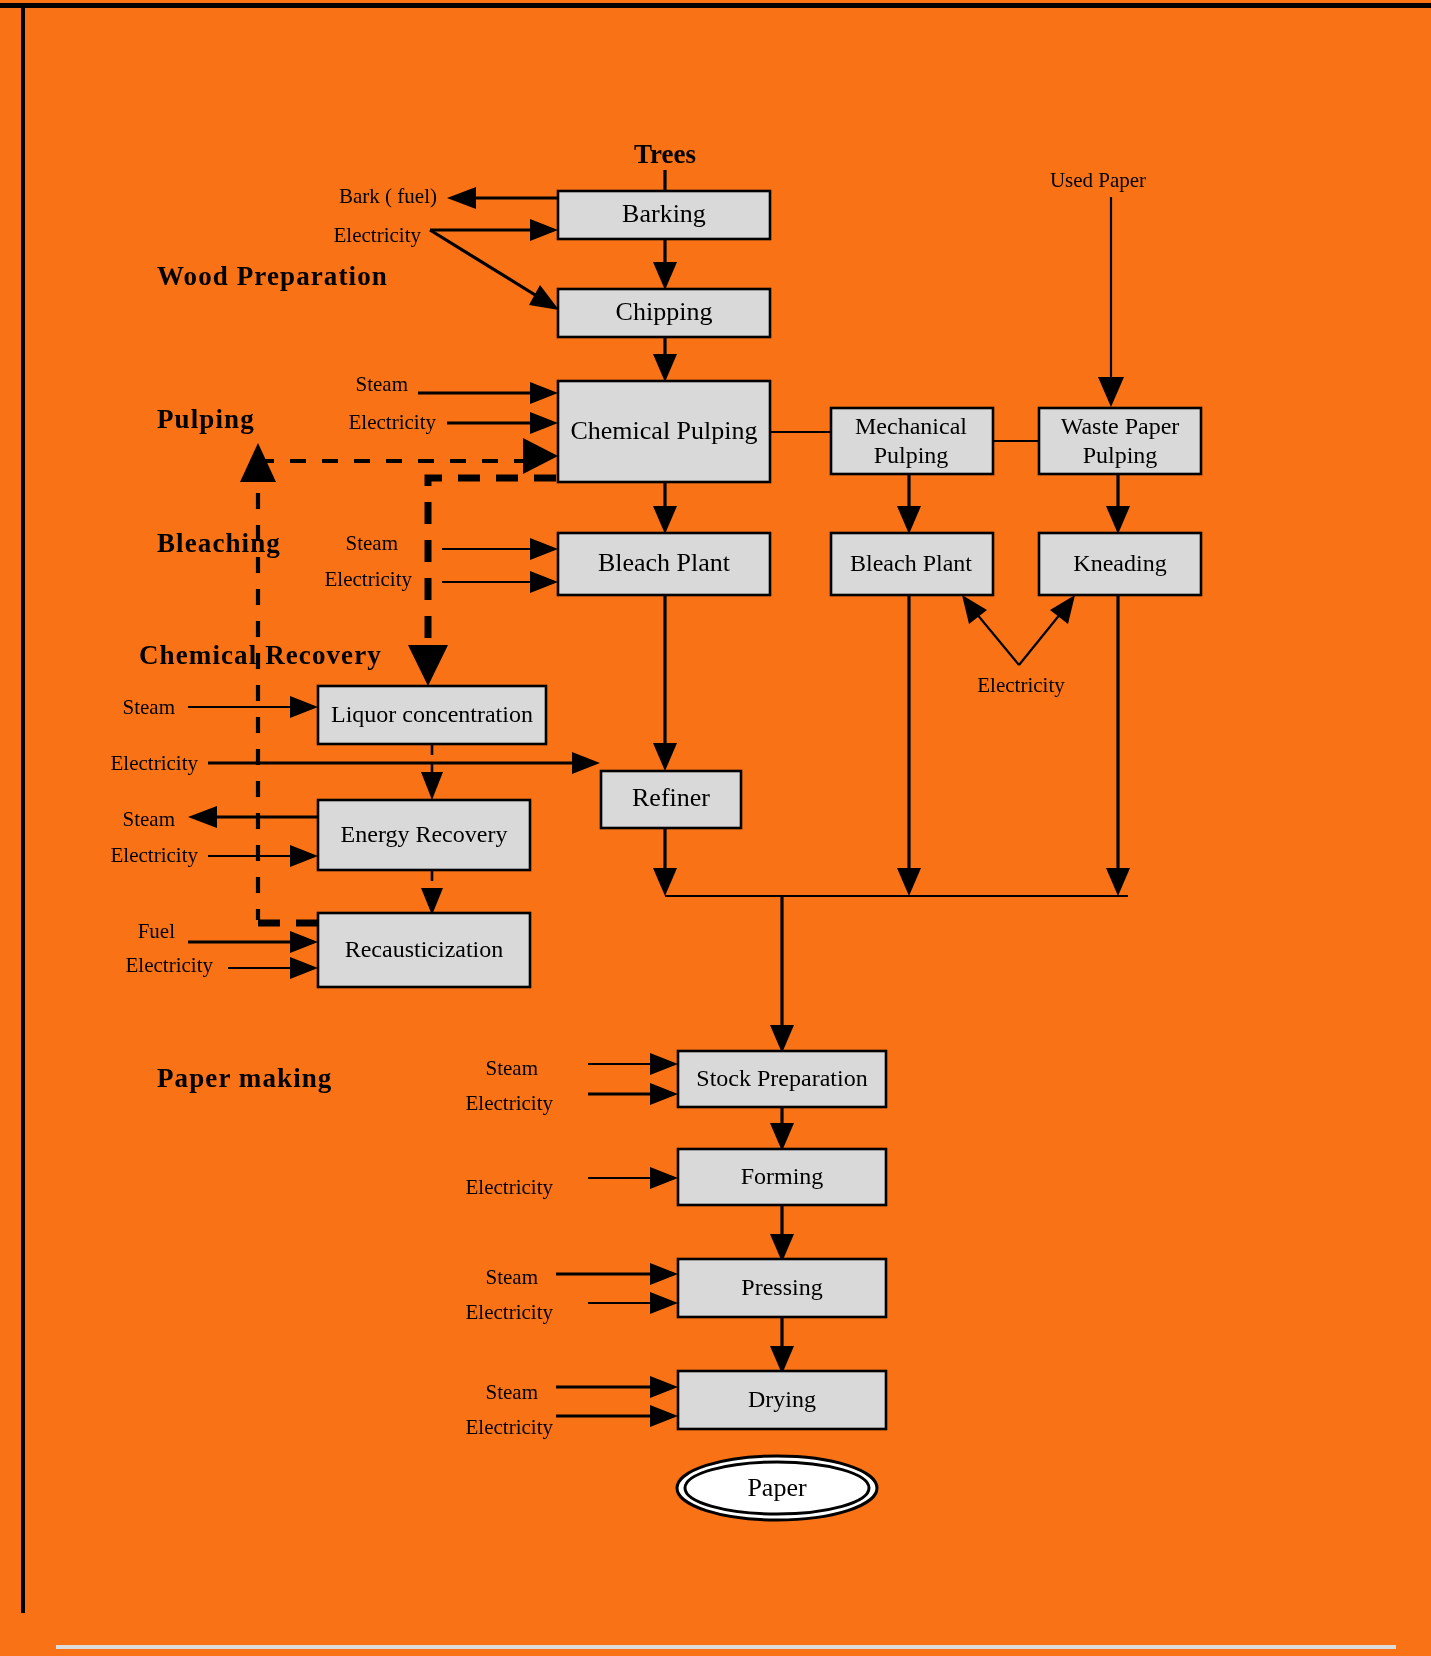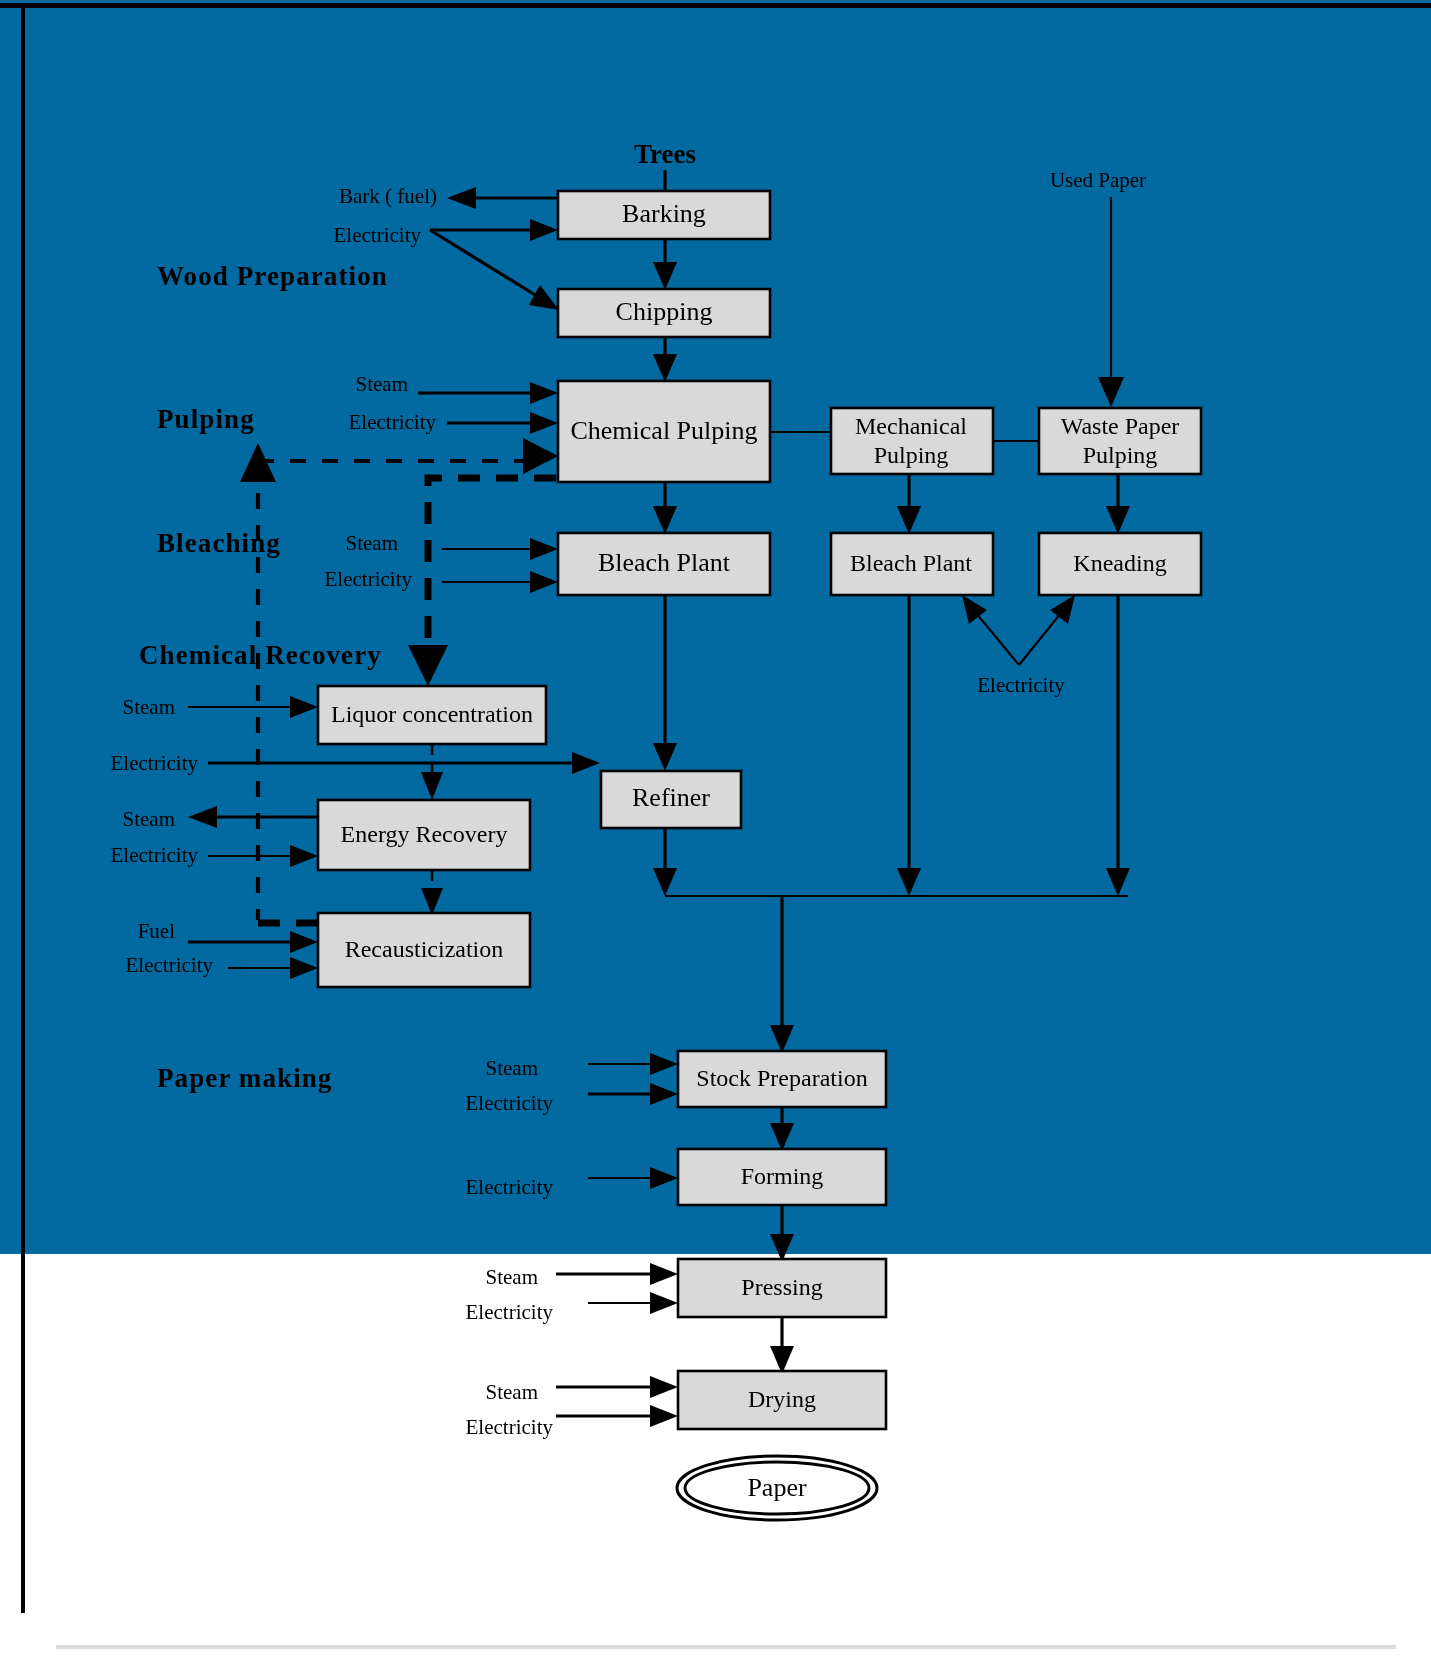--- a/index.html
+++ b/index.html
@@ -10,22 +10,22 @@
   body {
     width: 1431px;
     height: 1656px;
     font-family: "Liberation Serif", "DejaVu Serif", serif;
     position: relative;
     overflow: hidden;
   }
   #page {
     position: relative;
     width: 1431px;
-    height: 1254px;
-    background: #0369a1;
+    height: 1656px;
+    background: #f97316;
   }
   
   #frame-top {
     position: absolute;
     left: 0; top: 3px;
     width: 1431px; height: 5px;
     background: #000000;
   }
   #frame-left {
     position: absolute;

